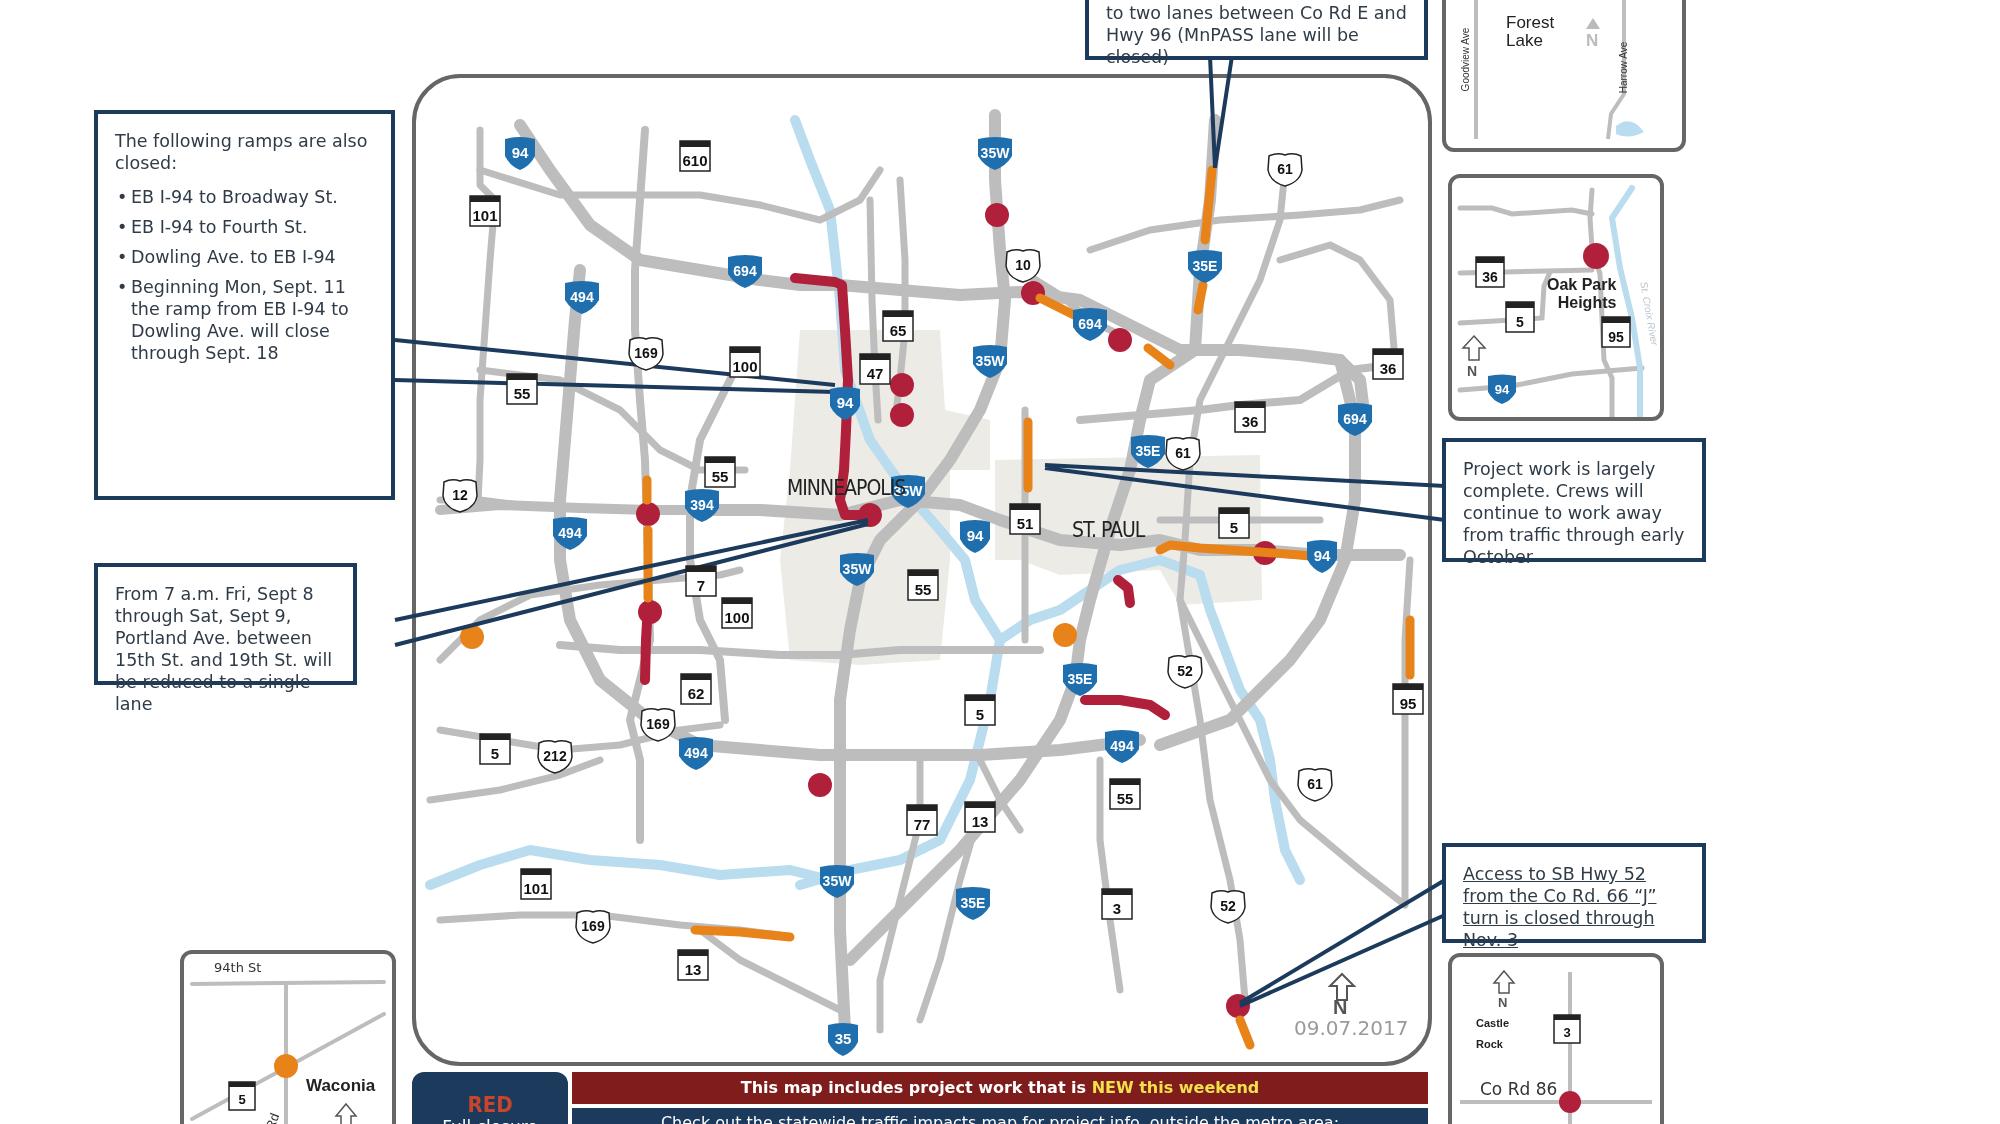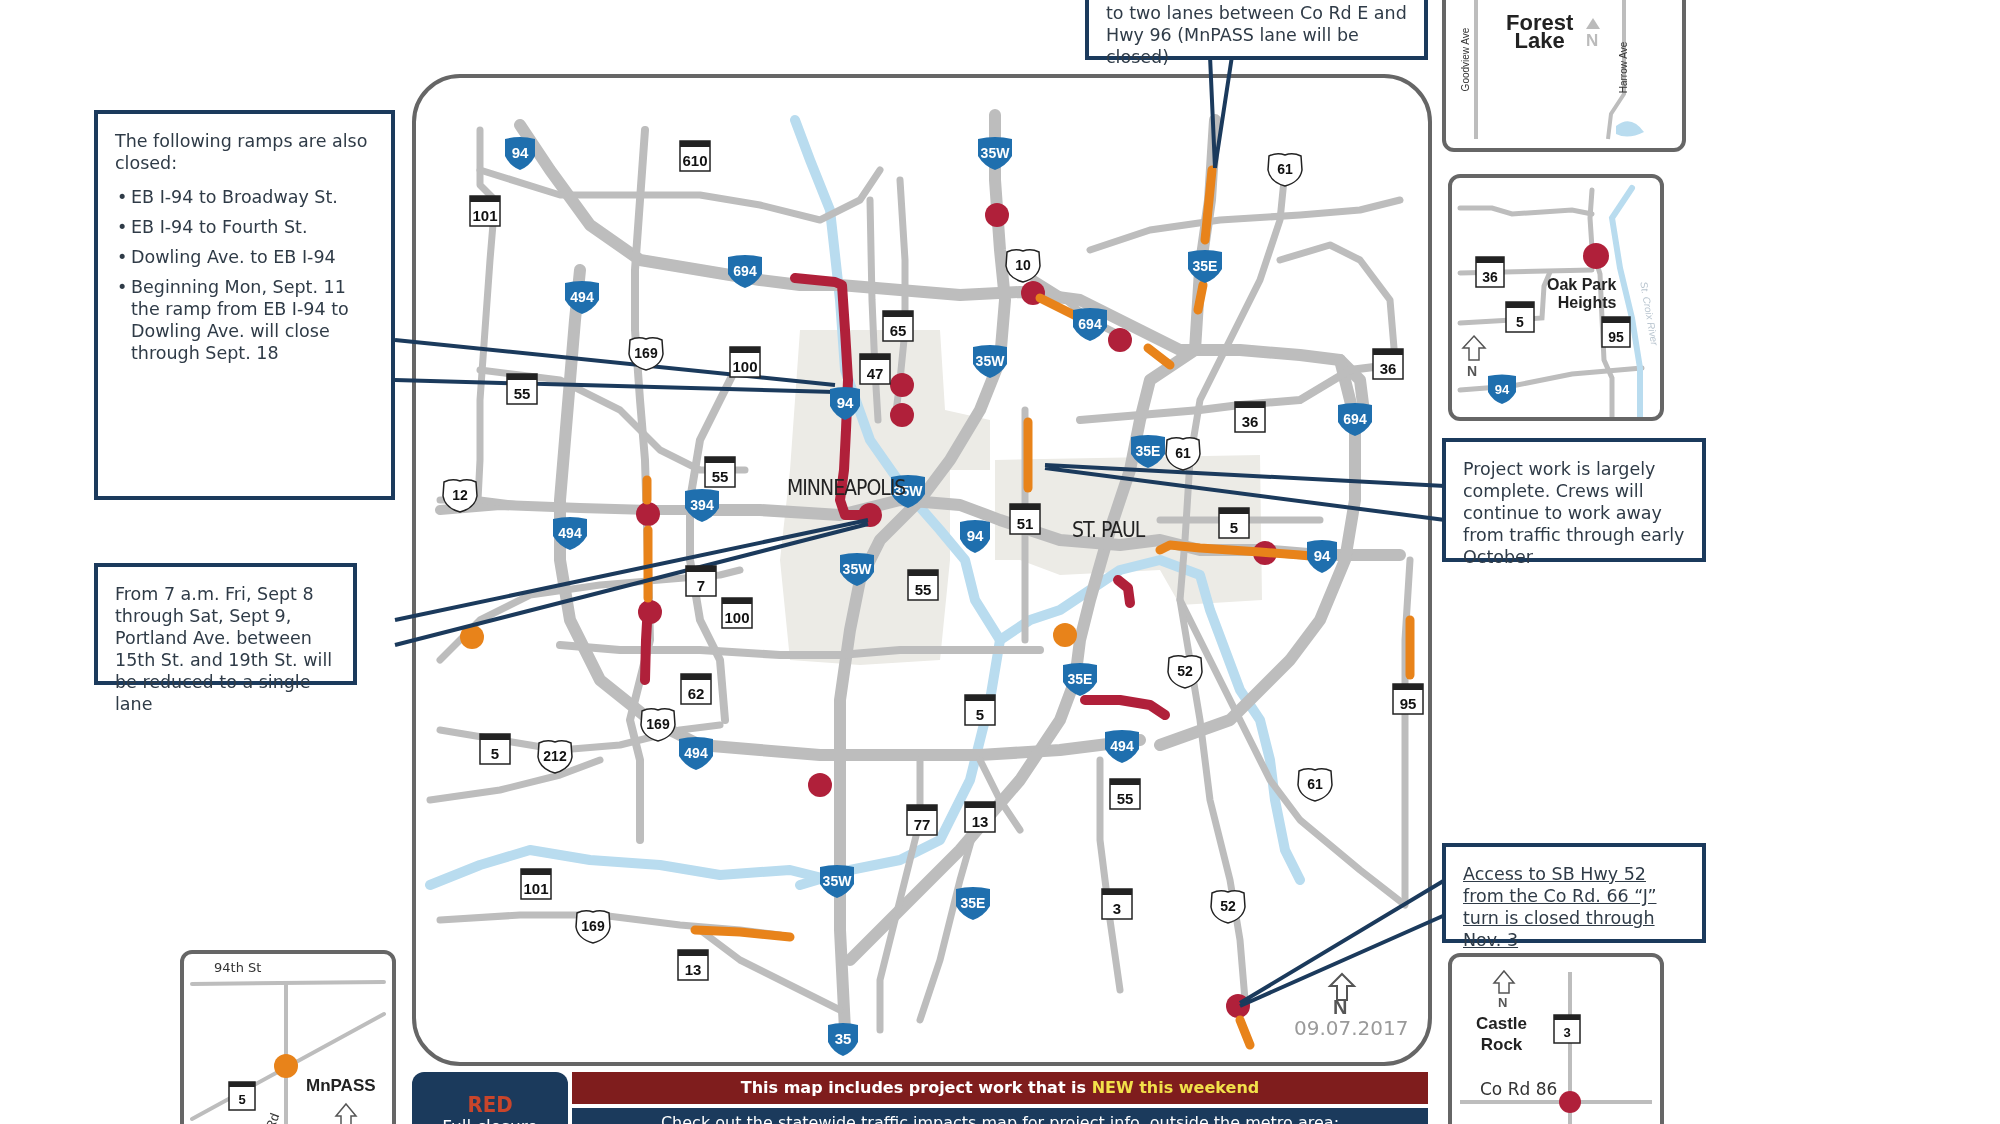--- a/index.html
+++ b/index.html
@@ -448,21 +448,21 @@
   <div>Access to SB Hwy 52 from the Co Rd. 66 “J” turn is closed through Nov. 3</div>
 </div>
 
 <div class="inset" style="left:1442px;top:-20px;width:244px;height:172px;">
   <svg width="244" height="172" style="position:absolute;left:0;top:0;">
     <path d="M30 0 L30 155" stroke="#bdbdbd" stroke-width="4" fill="none"></path>
     <path d="M178 0 L178 110 L165 130 L162 155" stroke="#bdbdbd" stroke-width="4" fill="none"></path>
     <path d="M170 142 Q185 130 198 148 Q182 156 170 150 Z" fill="#b9dcef"></path>
     <path d="M140 45 L147 34 L154 45 Z" fill="#bbb"></path>
   </svg>
-  <div style="position:absolute;left:60px;top:30px;font-weight:bold;font-size:22px;text-align:center;line-height:18px;color:#222;">
+  <div style="position:absolute;left:60px;top:30px;font-weight:normal;font-size:17px;line-height:18px;color:#222;">
     <div>Forest</div>
     <div>Lake</div>
   </div>
   <div style="position:absolute;left:140px;top:47px;font-size:17px;font-weight:bold;color:#bbb;">N</div>
   <div style="position:absolute;left:-12px;top:70px;transform:rotate(-90deg);font-size:10px;color:#333;white-space:nowrap;">Goodview Ave</div>
   <div style="position:absolute;left:152px;top:78px;transform:rotate(-90deg);font-size:10px;color:#333;white-space:nowrap;">Harrow Ave</div>
 </div>
 
 <div class="inset" style="left:1448px;top:174px;width:216px;height:247px;">
   <svg width="216" height="247" style="position:absolute;left:0;top:0;">
@@ -508,42 +508,42 @@
     <path d="M8 145 L200 145" stroke="#bdbdbd" stroke-width="4"></path>
     <circle cx="118" cy="145" r="11" fill="#b0203a"></circle>
     <g transform="translate(115,72)">
         <rect x="-13" y="-14" width="26" height="28" fill="#fff" stroke="#222" stroke-width="1.5"></rect>
         <rect x="-13" y="-14" width="26" height="5" fill="#222"></rect>
         <text x="0" y="8" text-anchor="middle" font-size="13" font-weight="bold" fill="#111" font-family="Liberation Sans, sans-serif">3</text>
       </g>
     <path d="M52 14 L62 26 L57 26 L57 36 L47 36 L47 26 L42 26 Z" fill="#fff" stroke="#555" stroke-width="1.5"></path>
   </svg>
   <div style="position:absolute;left:46px;top:38px;font-size:13px;font-weight:bold;color:#555;">N</div>
-  <div style="position:absolute;left:24px;top:56px;font-weight:bold;font-size:17px;text-align:center;line-height:21px;color:#222;">
+  <div style="position:absolute;left:24px;top:56px;font-weight:bold;font-size:11px;line-height:21px;color:#222;">
     <div>Castle</div>
     <div>Rock</div>
   </div>
   <div style="position:absolute;left:28px;top:122px;font-size:17px;color:#333;font-family:'DejaVu Sans',sans-serif;">Co Rd 86</div>
 </div>
 
 <div class="inset" style="left:180px;top:950px;width:216px;height:190px;">
   <svg width="216" height="190" style="position:absolute;left:0;top:0;">
     <path d="M8 30 L200 28" stroke="#bdbdbd" stroke-width="4" stroke-linecap="round"></path>
     <path d="M102 30 L102 190" stroke="#bdbdbd" stroke-width="4"></path>
     <path d="M8 165 L200 60" stroke="#bdbdbd" stroke-width="4" stroke-linecap="round"></path>
     <circle cx="102" cy="112" r="12" fill="#e8831a"></circle>
     <g transform="translate(58,142)">
         <rect x="-13" y="-14" width="26" height="28" fill="#fff" stroke="#222" stroke-width="1.5"></rect>
         <rect x="-13" y="-14" width="26" height="5" fill="#222"></rect>
         <text x="0" y="8" text-anchor="middle" font-size="13" font-weight="bold" fill="#111" font-family="Liberation Sans, sans-serif">5</text>
       </g>
     <path d="M162 150 L172 162 L167 162 L167 172 L157 172 L157 162 L152 162 Z" fill="#fff" stroke="#555" stroke-width="1.5"></path>
   </svg>
   <div style="position:absolute;left:30px;top:6px;font-size:13px;color:#333;font-family:'DejaVu Sans',sans-serif;">94th St</div>
-  <div style="position:absolute;left:122px;top:122px;font-size:17px;font-weight:bold;color:#222;">MnPASS</div>
+  <div style="position:absolute;left:122px;top:122px;font-size:17px;font-weight:bold;color:#222;">Waconia</div>
   <div style="position:absolute;left:80px;top:160px;transform:rotate(-70deg);font-size:13px;color:#333;">Rd</div>
 </div>
 
 <div class="legend-box">
   <div class="legend-red">RED</div>
   <div class="legend-label">Full closure</div>
 </div>
 
 <div class="banner-green">
   <span>This map includes project work that is </span><span class="new">NEW this weekend</span>

